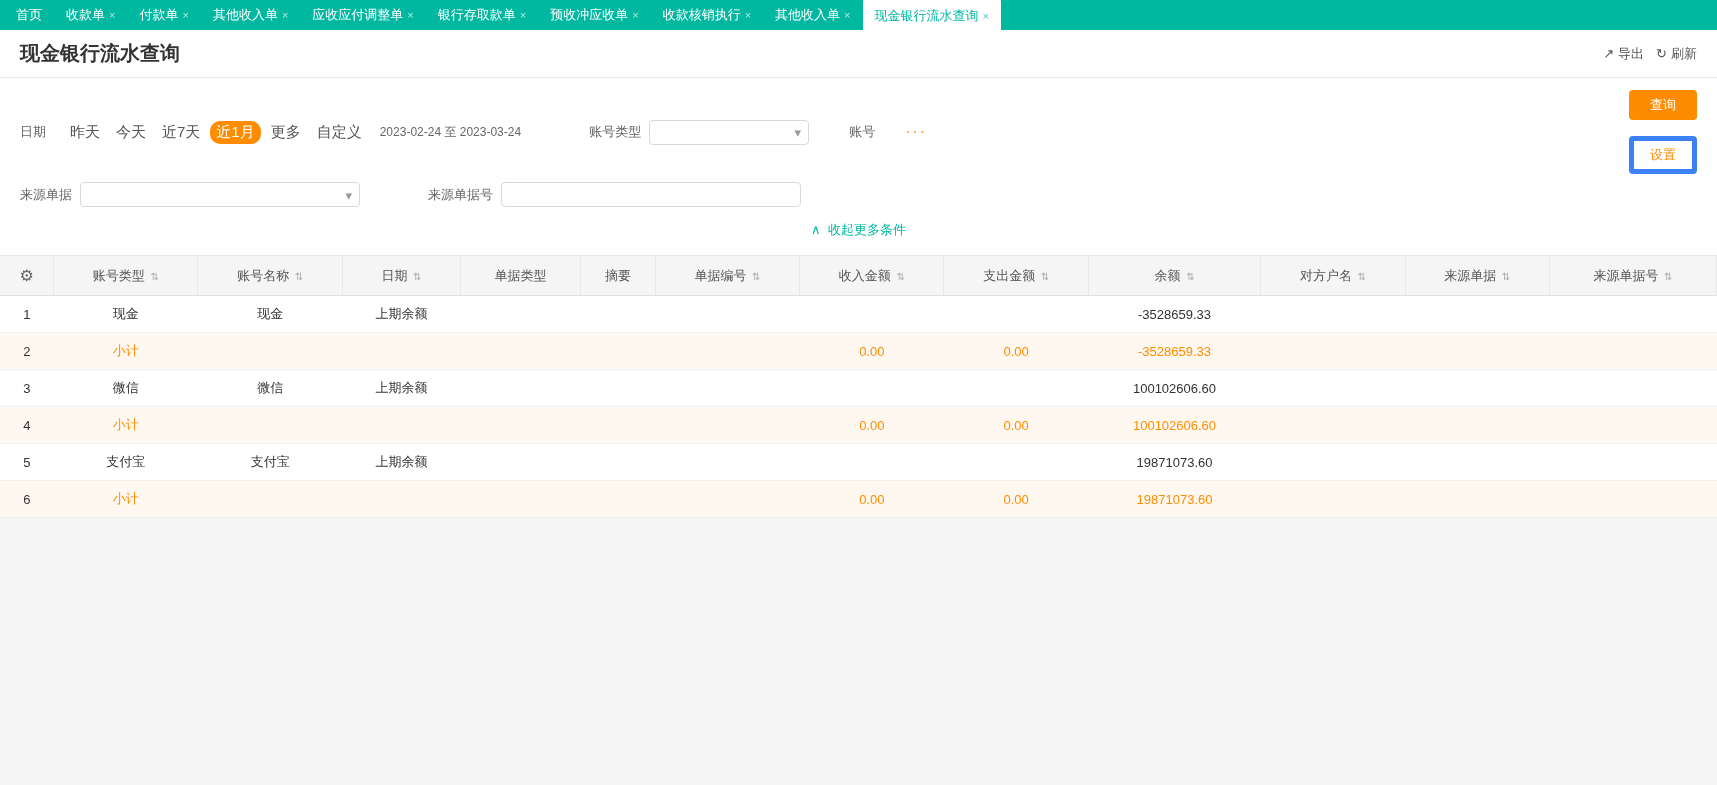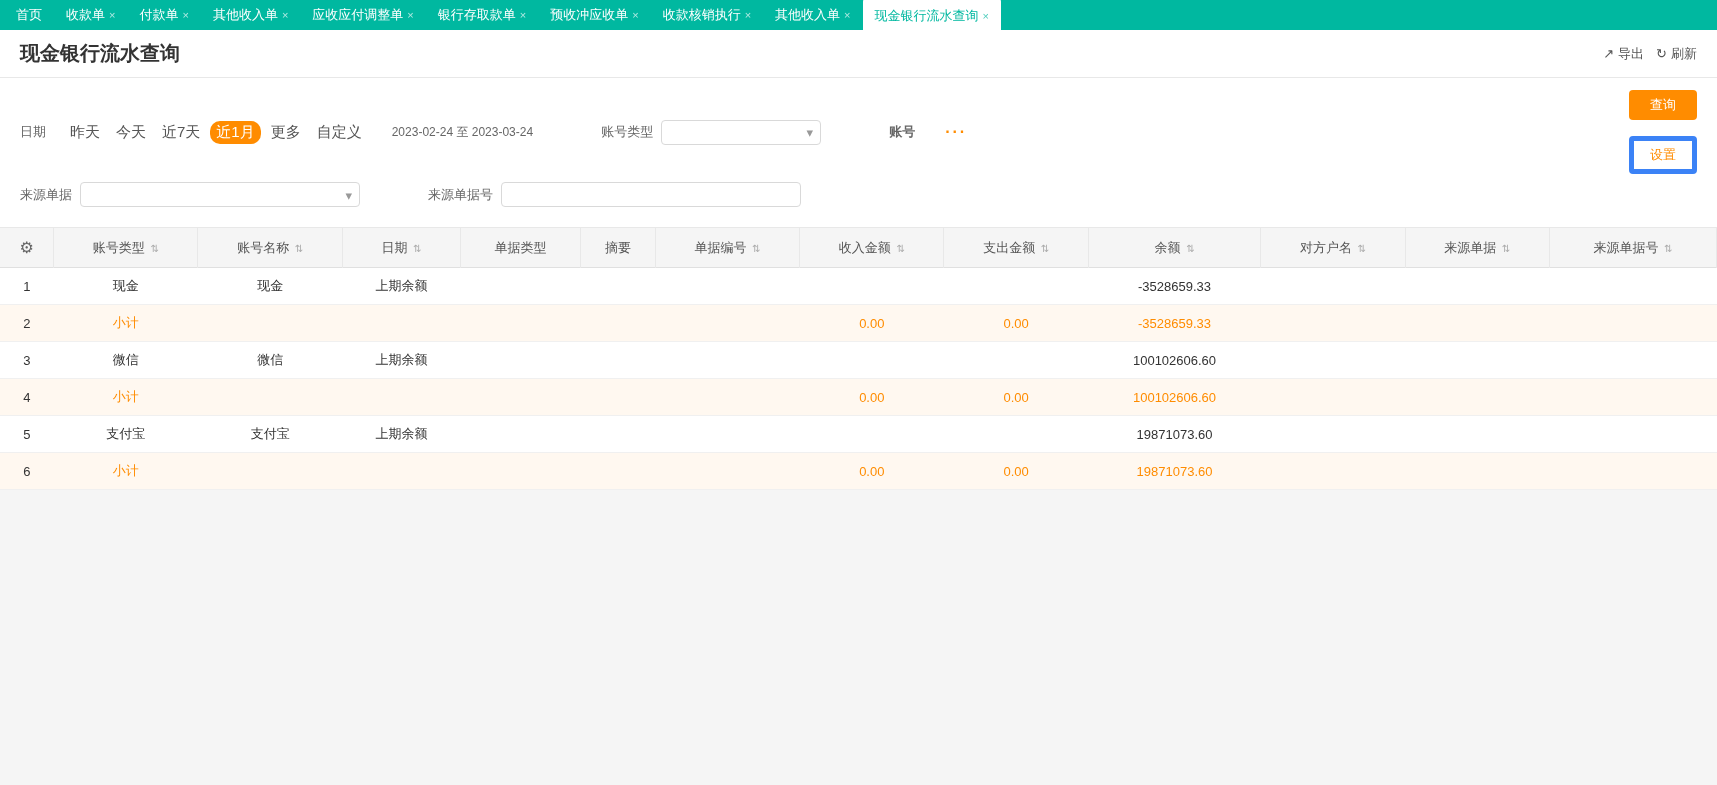--- a/index.html
+++ b/index.html
@@ -95,21 +95,21 @@
       border-radius: 2px;
     }
     .date-shortcut.active {
       background: #ff8c00;
       color: #fff;
       border-radius: 10px;
     }
     .date-range {
       color: #666;
       font-size: 12px;
-      margin-left: 16px;
+      margin-left: 4px;
     }
     .filter-select {
       border: 1px solid #d9d9d9;
       border-radius: 4px;
       padding: 4px 28px 4px 8px;
       min-width: 160px;
       appearance: none;
       background: #fff;
       cursor: pointer;
       font-size: 13px;
@@ -292,21 +292,21 @@
 
     <div style="margin-left: 60px; display:flex; align-items:center; gap:8px;">
       <span class="filter-label">账号类型</span>
       <div class="select-wrapper">
         <select class="filter-select">
           <option value=""></option>
         </select>
       </div>
     </div>
 
-    <div style="margin-left: 60px; display:flex; align-items:center; gap:20px;font-weight:bold;">
+    <div style="margin-left: 32px; display:flex; align-items:center; gap:20px;">
       <span class="filter-label">账号</span>
       <span class="more-dots">···</span>
     </div>
 
     <div class="action-buttons">
       <button class="btn-query">查询</button>
       <button class="btn-setting">设置</button>
     </div>
   </div>
 
@@ -317,20 +317,24 @@
         <option value=""></option>
       </select>
     </div>
 
     <div style="margin-left: 60px; display:flex; align-items:center; gap:8px;">
       <span class="filter-label">来源单据号</span>
       <input class="filter-input" style="min-width: 300px;" type="text">
     </div>
   </div>
 
+  <div class="collapse-bar">
+    <span class="collapse-icon">∧</span>
+    <span>收起更多条件</span>
+  </div>
 </div>
 
 <div class="table-container">
   <table class="data-table">
     <thead>
       <tr>
         <th><span class="gear-icon">⚙</span></th>
         <th>账号类型 <span class="sort-icon">⇅</span></th>
         <th>账号名称 <span class="sort-icon">⇅</span></th>
         <th>日期 <span class="sort-icon">⇅</span></th>

